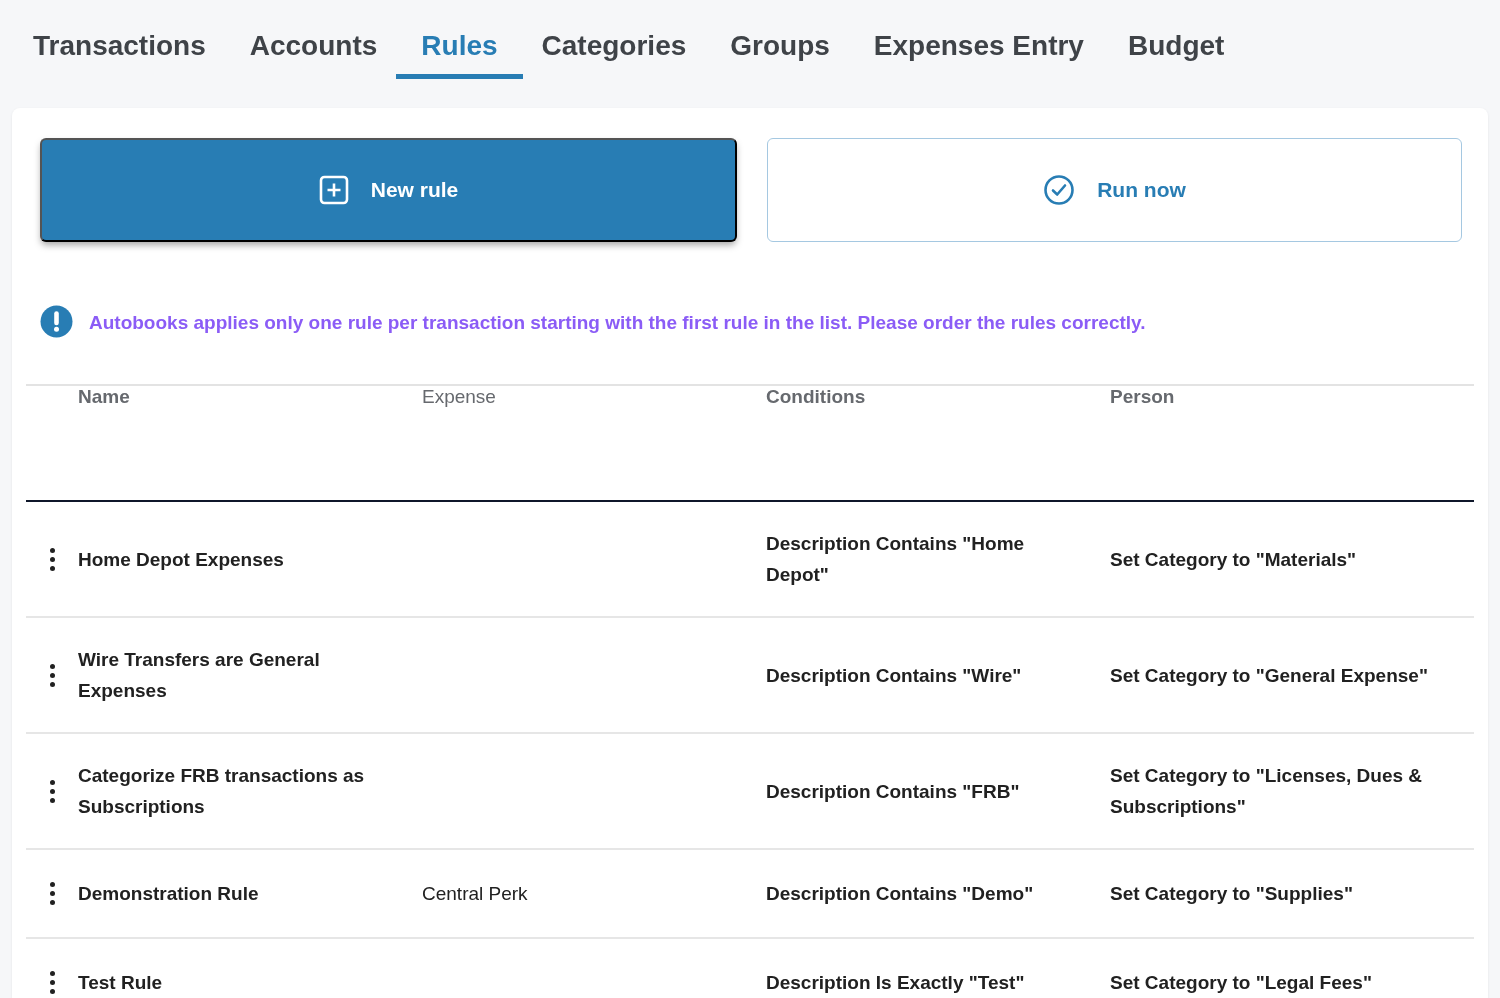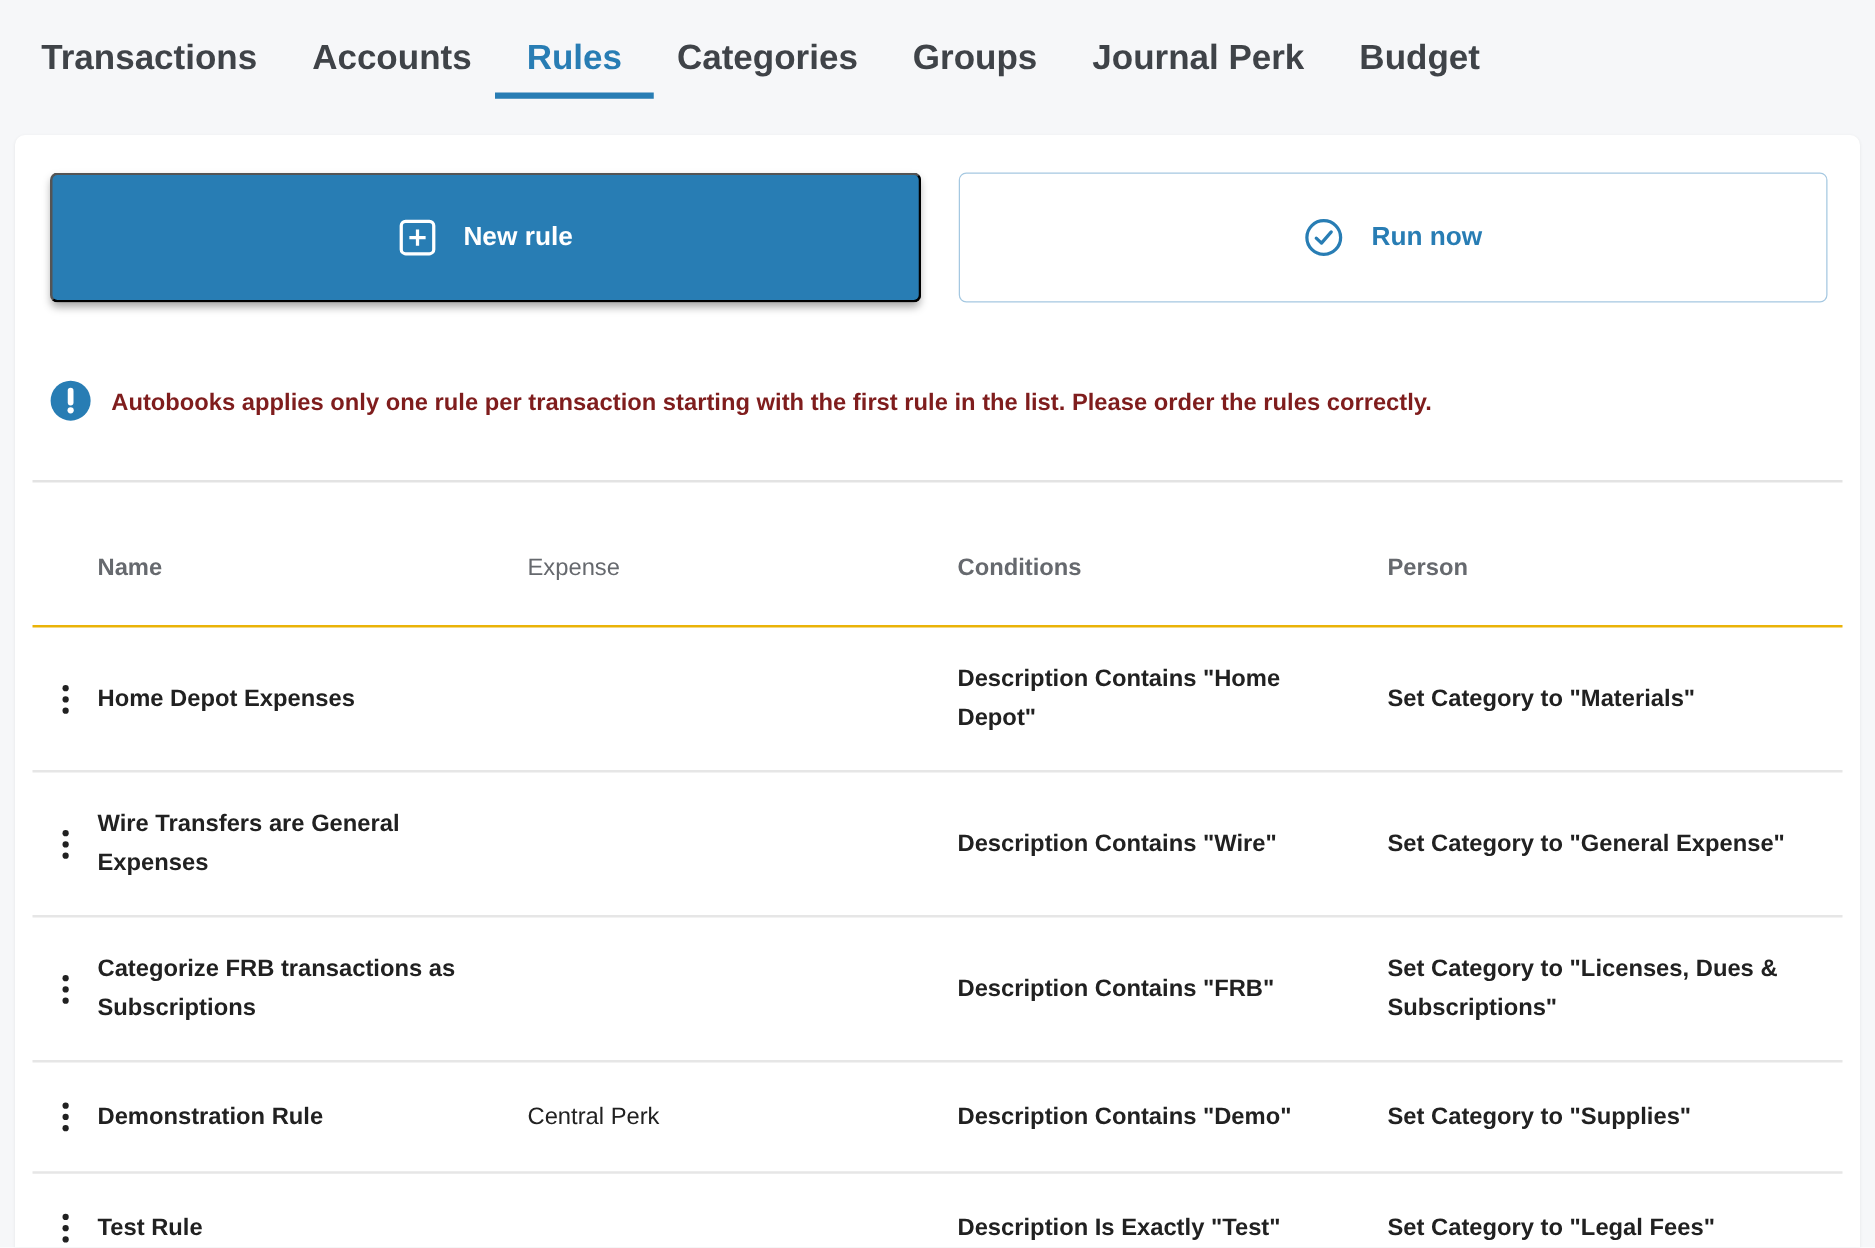--- a/index.html
+++ b/index.html
@@ -81,33 +81,33 @@
   .notice {
     display:flex;
     align-items:center;
     gap:16px;
     margin:64px 0 0 28px;
     height:34px;
   }
   .notice-text {
     font-size:19px;
     font-weight:700;
-    color:#7f1d1d;
+    color:#8b5cf6;
   }
 
   
   .table {
     margin:44px 14px 0 14px;
   }
   .thead {
     display:flex;
-    align-items:flex-end;
+    align-items:flex-start;
     height:118px;
     border-top:2px solid #e3e3e3;
-    border-bottom:2px solid #eab308;
+    border-bottom:2px solid #0f172a;
     padding-bottom:34px;
   }
   .th {
     font-size:19px;
     font-weight:700;
     color:#66696e;
   }
   .row {
     display:flex;
     align-items:center;
@@ -139,21 +139,21 @@
 </style>
 </head>
 <body>
 
 <nav class="nav">
   <div class="tab">Transactions</div>
   <div class="tab">Accounts</div>
   <div class="tab active">Rules</div>
   <div class="tab">Categories</div>
   <div class="tab">Groups</div>
-  <div class="tab">Journal Perk</div>
+  <div class="tab">Expenses Entry</div>
   <div class="tab">Budget</div>
 </nav>
 
 <main class="card">
 
   <div class="btn-row">
     <button class="btn btn-primary">
       <span>
         <svg width="30" height="30" viewBox="0 0 30 30" fill="none">
           <rect x="2" y="2" width="26" height="26" rx="3.5" stroke="#ffffff" stroke-width="2.6"></rect>

